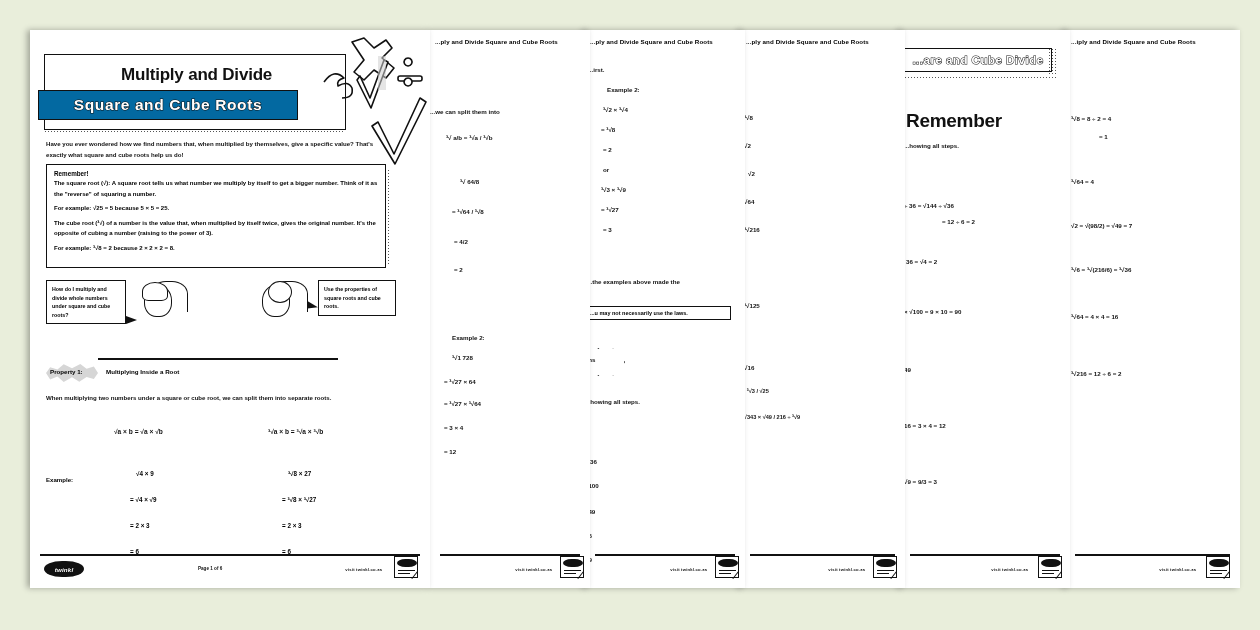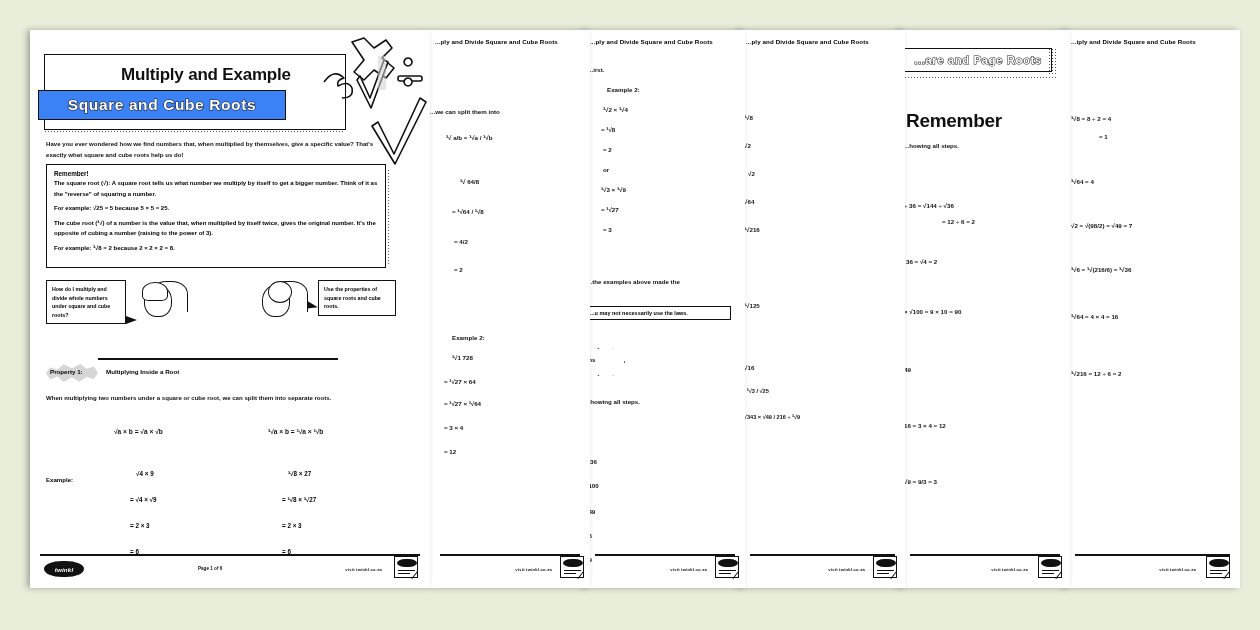--- a/index.html
+++ b/index.html
@@ -72,21 +72,22 @@
     content:"";position:absolute;background:#fff;border:1.5px solid #111;
   }
   .burst:before{left:6px;top:-7px;width:28px;height:14px;transform:rotate(12deg);}
   .burst:after{right:6px;top:-8px;width:30px;height:14px;transform:rotate(-9deg);}
   .burst .lbl{
     position:absolute;inset:0;display:flex;align-items:center;justify-content:center;
     font-size:11px;font-weight:bold;z-index:3;
   }
   .bannerbox{
     position:absolute;left:8px;top:60px;width:246px;height:28px;border:1.6px solid #111;
-    background:#3b82f6;
+    background:#0369a1;
+    padding-left:12px;
   }
   .bannerbox .b1{
     position:absolute;inset:0;display:flex;align-items:center;justify-content:center;
     font-size:15.5px;font-weight:bold;color:#fff;letter-spacing:.6px;
     -webkit-text-stroke:1.1px #111;paint-order:stroke fill;white-space:nowrap;
   }
   .dots{
     position:absolute;left:14px;top:100px;width:300px;height:4px;
     background-image:radial-gradient(#555 .8px, transparent .9px);
     background-size:3px 3px;
@@ -189,21 +190,21 @@
         <div class="cloud"></div>
           <div class="l1"></div>
           <div class="l2"></div>
           <div class="tick"></div>
       </div>
     </div>
   </div>
 
   <div class="sheet" id="p5">
     <div class="inner">
-      <div class="solbanner" style="left:4px;top:18px;width:148px;height:24px;">...are and Page Roots</div>
+      <div class="solbanner" style="left:4px;top:18px;width:148px;height:24px;">...are and Cube Divide</div>
       <div class="soldots" style="left:4px;top:46px;width:152px;"></div>
       <div class="soldots" style="left:148px;top:18px;width:10px;height:26px;"></div>
       <div class="bigtitle" style="left:6px;top:80px;">Remember</div>
       <div class="line" style="left:4px;top:112px;">...howing all steps.</div>
 
       <div class="line" style="left:4px;top:172px;">÷ 36 = √144 ÷ √36</div>
       <div class="line" style="left:42px;top:188px;">= 12 ÷ 6 = 2</div>
       <div class="line" style="left:6px;top:228px;">36 = √4 = 2</div>
       <div class="line" style="left:4px;top:278px;">× √100 = 9 × 10 = 90</div>
       <div class="line" style="left:4px;top:336px;">49</div>
@@ -321,21 +322,21 @@
           <path d="M8 46 q10 -14 20 -4 q-8 2 -6 8 q10 -6 14 2 q2 10 -10 10"></path>
           <path d="M44 40 L54 62 L68 24 L72 26 L55 72 L41 44 Z"></path>
           <path d="M62 86 L78 118 L104 62 L110 66 L79 128 L56 90 Z"></path>
         </g>
         <g fill="#cfcfcf" opacity=".55">
           <rect x="62" y="20" width="8" height="34"></rect>
         </g>
       </svg>
 
       <div class="titlebox">
-        <div class="t1">Multiply and Example</div>
+        <div class="t1">Multiply and Divide</div>
       </div>
       <div class="bannerbox">
         <div class="b1">Square and Cube Roots</div>
       </div>
       <div class="dots"></div>
 
       <div class="para" style="left:16px;top:108px;width:344px;">Have you ever wondered how we find numbers that, when multiplied by themselves, give a specific value? That's exactly what square and cube roots help us do!</div>
 
       <div class="remember">
         <div class="dotside"></div>

